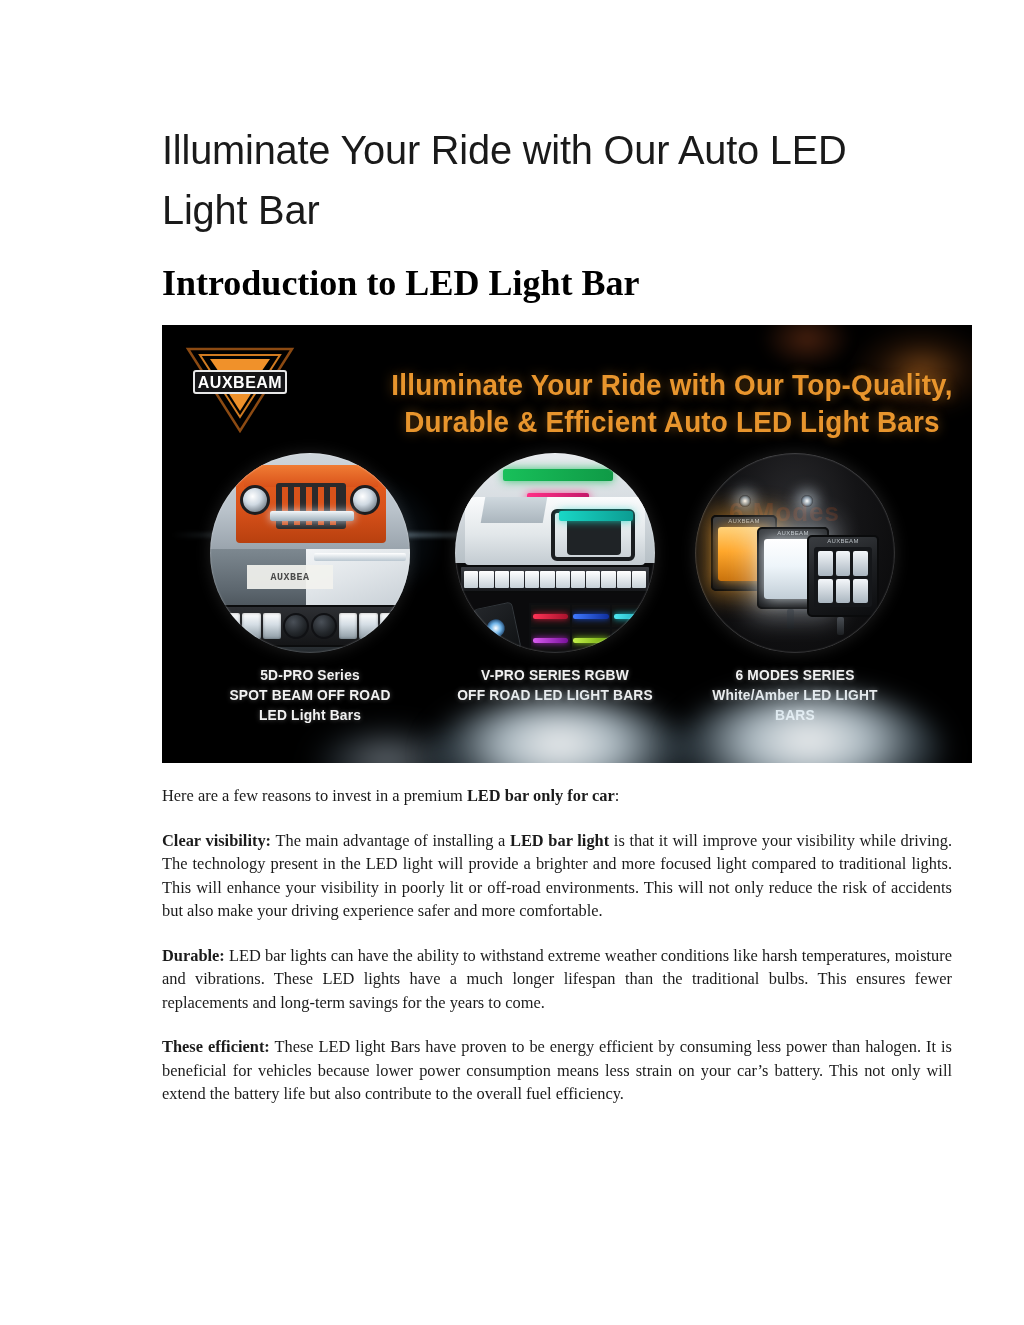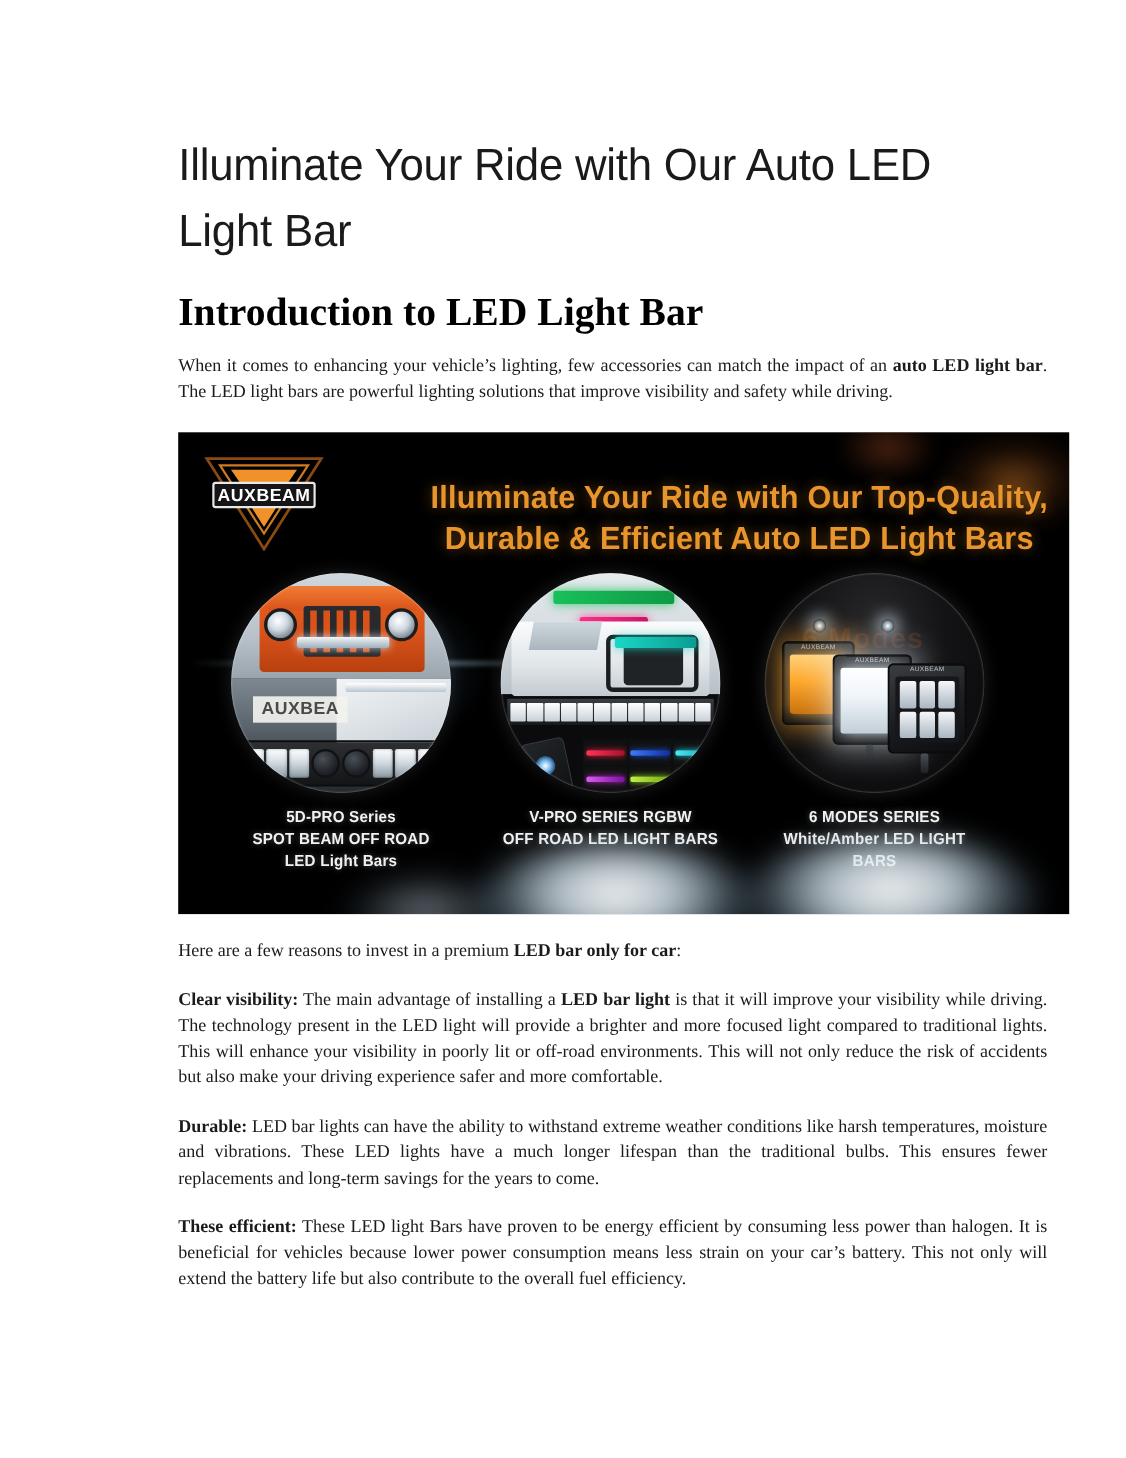--- a/index.html
+++ b/index.html
@@ -229,24 +229,24 @@
              border:3px solid #1d1d1f; box-sizing:border-box; }
   .c1-head.l { left: 30px; }
   .c1-head.r { left: 140px; }
   .c1-bar-top { position:absolute; left:60px; top:58px; width:84px; height:10px;
                 background: linear-gradient(180deg,#f2f6f9,#9fb0bc); border-radius:2px;
                 box-shadow: 0 0 8px rgba(220,238,250,0.8); }
   .c1-photo { position:absolute; left:96px; top:96px; width:110px; height:62px;
               background: linear-gradient(160deg,#f2f4f6 0%, #dfe4e8 45%, #c4ccd3 100%); }
   .c1-photo-bar { position:absolute; left:104px; top:100px; width:92px; height:8px;
                   background:linear-gradient(180deg,#ffffff,#b9c6d0); border-radius:2px; }
-  .c1-wm { position:absolute; left:20px; top:112px; width:86px; height:24px;
+  .c1-wm { position:absolute; left:37px; top:112px; width:86px; height:24px;
            background: rgba(242,242,238,0.92); display:flex; align-items:center; justify-content:center;
-           font-family:Liberation Sans, sans-serif; font-weight:bold;
-           font-size:16px; color:#4a4a4a; letter-spacing:0.5px; }
+           font-family:Liberation Mono, monospace; font-weight:bold;
+           font-size:10px; color:#4a4a4a; letter-spacing:0.5px; }
   .c1-lowerbg { position:absolute; left:0; top:96px; width:200px; height:104px;
                 background: linear-gradient(180deg,#7d8890 0%, #5c666e 40%, #23282c 100%); }
   .c1-lightbar { position:absolute; left:6px; top:152px; width:188px; height:42px;
                  background: linear-gradient(180deg,#2d2f33 0%, #141517 100%);
                  border-radius:3px; border:2px solid #0b0c0d; box-sizing:border-box;
                  display:flex; align-items:center; padding:0 4px; gap:2px; }
   .c1-led { flex:1; height:26px; border-radius:2px;
             background: linear-gradient(180deg,#ffffff 0%, #d4dde4 45%, #8d9aa3 100%);
             box-shadow: inset 0 0 3px rgba(0,0,0,0.35); }
   .c1-lens { width:26px; height:26px; border-radius:50%;
@@ -332,21 +332,20 @@
 </head>
 <body>
 
 <div class="page">
   <div class="content">
 
     <h1 class="doc-title">Illuminate Your Ride with Our Auto LED Light Bar</h1>
 
     <h2 class="sec-heading">Introduction to LED Light Bar</h2>
 
-    <p class="body"><span>When it comes to enhancing your vehicle’s lighting, few accessories can match the impact of an </span><b>auto LED light bar</b><span>. The LED light bars are powerful lighting solutions that improve visibility and safety while driving.</span></p>
 
     <div class="banner">
 
       <div class="bg-flare flare-left"></div>
       <div class="flare-left-streak"></div>
       <div class="flare-dot d1"></div>
       <div class="flare-dot d2"></div>
       <div class="bg-warm"></div>
       <div class="bg-warm2"></div>
 

